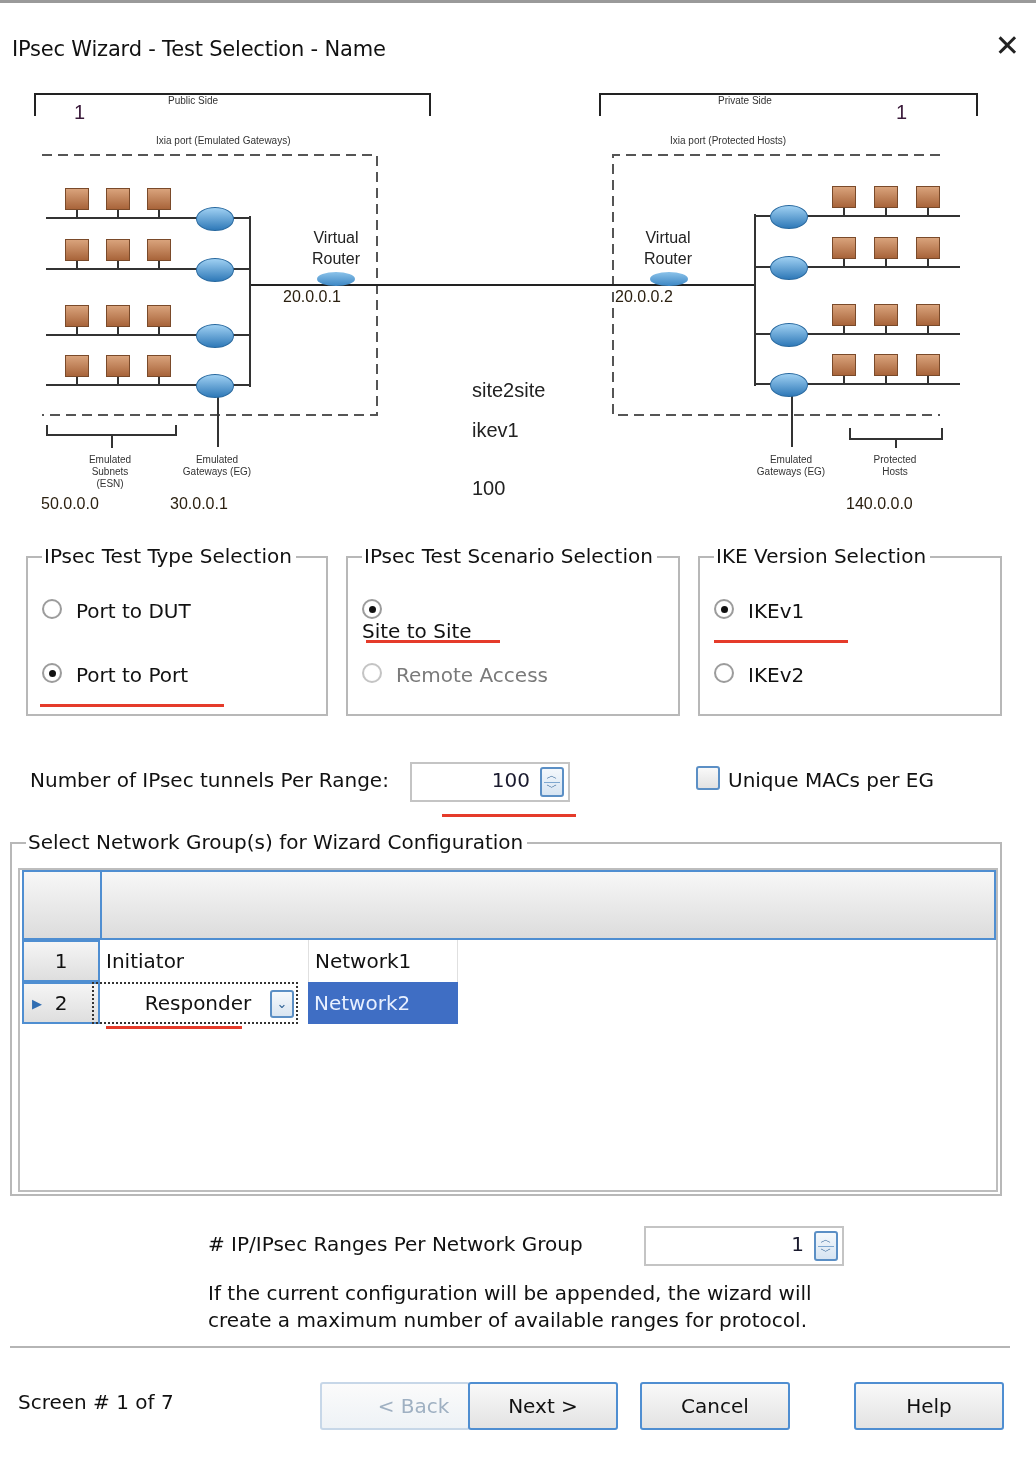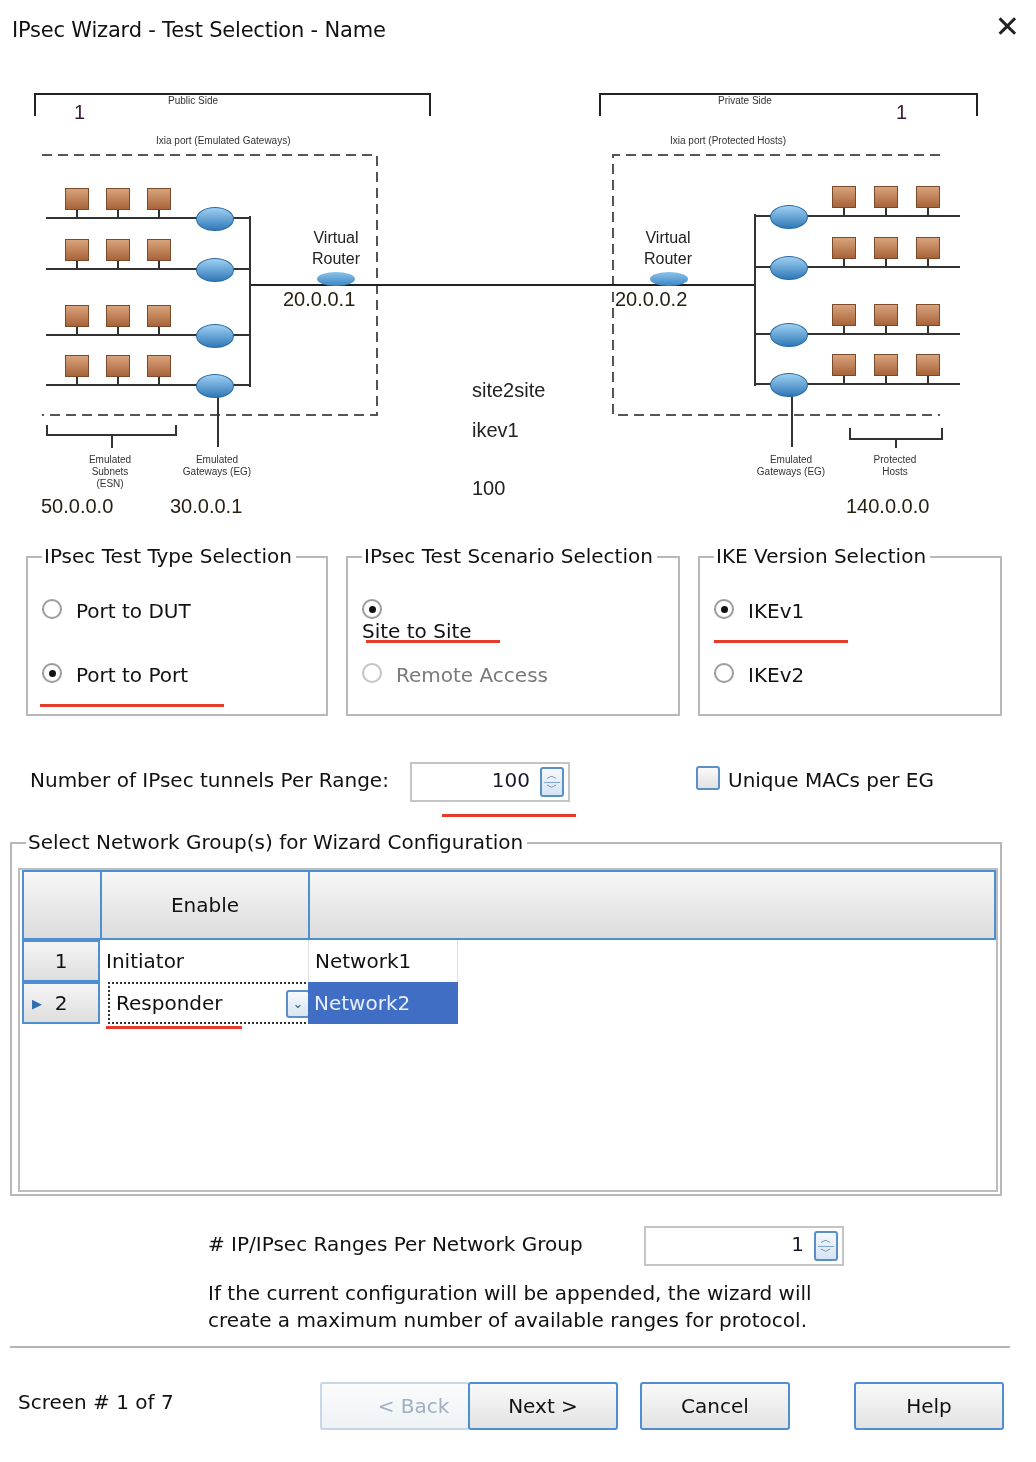--- a/index.html
+++ b/index.html
@@ -1,31 +1,31 @@
 <!DOCTYPE html>
 <html><head>
 <meta charset="utf-8">
 <style>
   * { box-sizing: border-box; margin: 0; padding: 0; }
   html, body { width: 1036px; height: 1462px; background: #ffffff; overflow: hidden; }
   body { font-family: "DejaVu Sans", sans-serif; color: #1a1a2e; position: relative; }
 
   .topline { position: absolute; left: 0; top: 0; width: 1036px; height: 3px; background: #9a9a9a; }
-  .titlebar { position: absolute; left: 0; top: 0; width: 1036px; height: 60px; background: #fff; text-align: right; }
+  .titlebar { position: absolute; left: 0; top: 19px; width: 1036px; height: 60px; background: #fff; text-align: right; }
   .title { position: absolute; left: 12px; top: 18px; font-size: 21px; color: #111; letter-spacing: -0.2px; }
   .close-x { position: absolute; right: 16px; top: 12px; font-size: 30px; color: #222; font-weight: 300; cursor: pointer; line-height: 1; }
 
   .body-bg { position: absolute; left: 0; top: 63px; width: 1036px; height: 1399px; background: #ffffff; }
 
   
   .diagram { position: absolute; left: 10px; top: 82px; width: 1000px; height: 440px; background: #fff; }
   .diagram svg { position: absolute; left: 0; top: 0; }
   .dtext { position: absolute; font-family: "Liberation Sans", sans-serif; color: #222; white-space: nowrap; }
   .small { font-size: 10px; color: #333; text-align: center; line-height: 12px; }
-  .ip { font-size: 20px; color: #2b2010; }
+  .ip { font-size: 16px; color: #2b2010; }
   .mid { font-size: 20px; color: #222; }
   .lbl { font-size: 16px; color: #222; line-height: 21px; }
   .num1 { font-size: 20px; color: #3a1a3a; }
 
   
   .groupbox { position: absolute; border: 2px solid #b8b8b8; }
   .gb-title { position: absolute; top: -14px; left: 14px; background: #fff; padding: 0 4px 0 2px; font-size: 20px; color: #111; white-space: nowrap; }
   .radio-row { position: absolute; display: flex; align-items: flex-start; font-size: 20px; color: #111; cursor: pointer; }
   .radio { width: 20px; height: 20px; border-radius: 50%; border: 2px solid #9c9c9c; background: radial-gradient(circle, #fff 60%, #e8e8e8 100%); margin-right: 14px; position: relative; }
   .radio.on::after { content: ""; position: absolute; left: 5px; top: 5px; width: 7px; height: 7px; border-radius: 50%; background: #111; }
@@ -254,34 +254,33 @@
 
 <div class="checkbox" style="left:696px; top:766px;"></div>
 <div class="field-label" style="left:728px; top:768px;">Unique MACs per EG</div>
 
 <div class="groupbox" style="left:10px; top:842px; width:992px; height:354px;">
   <div class="gb-title" style="left:14px;">Select Network Group(s) for Wizard Configuration</div>
 </div>
 <div class="grid-box">
   <div class="grid-head">
     <div class="hcell" style="left:0; width:78px;"></div>
-    <div class="hcell" style="left:78px; width:208px;">Enable</div>
   </div>
 
   <div class="row-hdr" style="top:70px;">
       <span>1</span>
     </div>
   <div class="cell" style="left:80px; top:70px; width:206px;">Initiator</div>
   <div class="cell" style="left:288px; top:70px; width:150px; border-left:1px solid #e0e0e0; border-right:1px solid #e0e0e0;">Network1</div>
 
   <div class="row-hdr" style="top:112px;">
     <span class="row-arrow">▶</span>
     <span>2</span>
   </div>
-  <div class="cell editing" style="left:88px; top:112px; width:206px;">
+  <div class="cell editing" style="left:72px; top:112px; width:206px;justify-content:center;">
     <span>Responder</span>
     <span class="dd-btn">⌄</span>
   </div>
   <div class="cell sel" style="left:288px; top:112px; width:150px;">Network2</div>
 </div>
 <div class="redline" style="left:106px; top:1026px; width:136px;"></div>
 
 <div class="field-label" style="left:208px; top:1232px;"># IP/IPsec Ranges Per Network Group</div>
 <div class="spin-field" style="left:644px; top:1226px; width:200px; height:40px;">
   <span class="spin-val">1</span>

